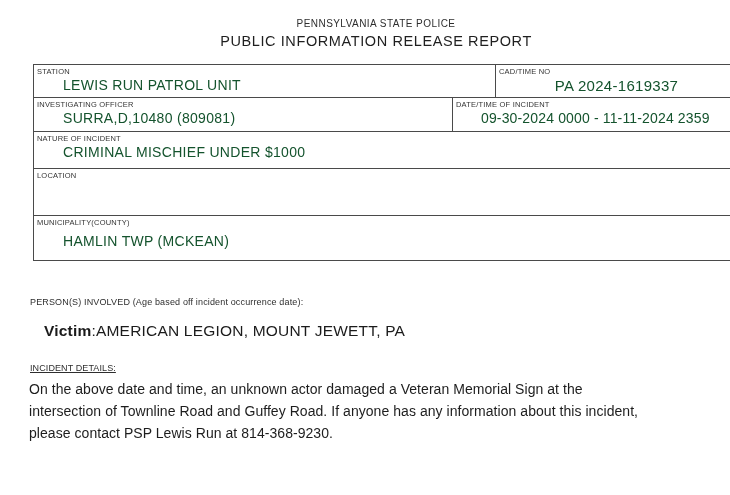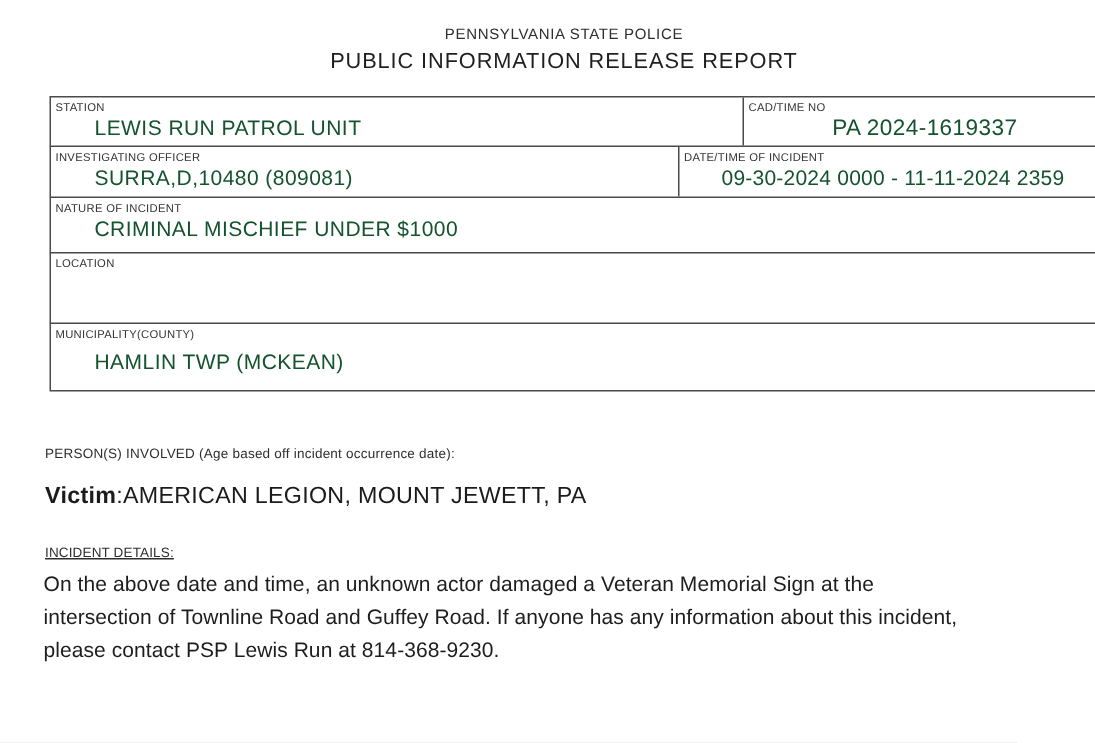--- a/index.html
+++ b/index.html
@@ -85,21 +85,21 @@
   .persons-heading {
     position: absolute;
     left: 30px;
     top: 297px;
     font-size: 9px;
     letter-spacing: 0.15px;
     color: #2e2e2e;
   }
   .victim-line {
     position: absolute;
-    left: 30px;
+    left: 44px;
     top: 322px;
     font-size: 15.5px;
     letter-spacing: 0.2px;
     color: #1b1b1b;
     white-space: nowrap;
   }
   .victim-label { font-weight: 700; }
 
   
   .details-heading {

